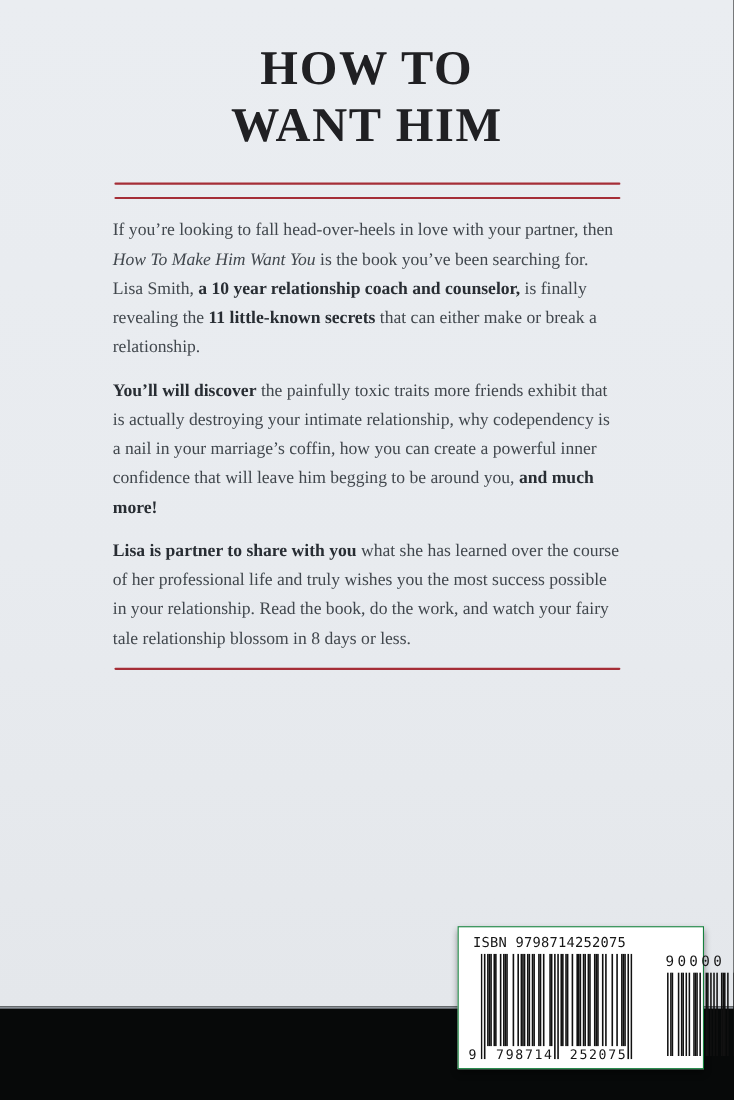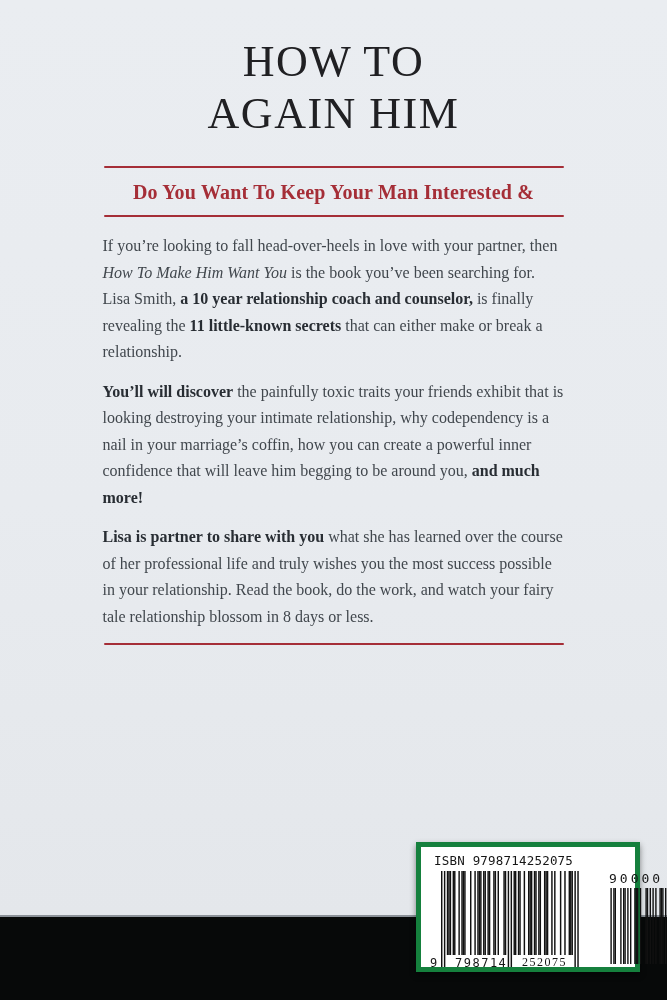--- a/index.html
+++ b/index.html
@@ -20,21 +20,21 @@
   .page{position:relative;width:667px;height:1000px;background:var(--band-black);}
   .cover{
     position:absolute;left:0;top:0;width:667px;height:915px;
     background:linear-gradient(180deg,#eaedf1 0%,var(--background) 55%,#e4e7eb 100%);
   }
   .title{
     margin:0;padding-top:36px;text-align:center;
     font-weight:normal;font-size:44px;line-height:52px;letter-spacing:1.5px;
     color:#202023;
   }
-  .t-line{display:block;}
+  .t-line{display:block;font-weight:bold;}
   .t-line.red{color:var(--title-red);}
   .rule{width:460px;height:2px;margin:0 auto;background:var(--accent-red);border-radius:1px;}
   .rule-top{margin-top:26px;}
   .subtitle{
     margin:11px auto 0;text-align:center;font-weight:bold;
     font-size:20px;line-height:27px;color:var(--accent-red);letter-spacing:0.2px;
   }
   .subtitle span{display:block;}
   .rule-mid{margin-top:9px;}
   .body-copy{
@@ -46,70 +46,69 @@
   .body-copy p:last-child{margin-bottom:0;}
   .body-copy strong{color:var(--bold-color);font-weight:bold;}
   .body-copy em{font-style:italic;}
   .rule-bottom{margin-top:13px;}
   .band{
     position:absolute;left:0;top:915px;width:667px;height:85px;
     background:var(--band-black);border-top:2px solid #8b9198;
   }
   .barcode-box{
     position:absolute;left:416px;top:842px;width:224px;height:130px;
-    background:#ffffff;border:5px solid #15803d;
+    background:#ffffff;border:1px solid #15803d;
     box-shadow:0 3px 6px rgba(0,0,0,0.45);
     z-index:3;
   }
   .isbn{
     margin:6px 0 3px 13px;
     font-family:"DejaVu Sans Mono","Liberation Mono",monospace;
     font-size:12.5px;letter-spacing:0.2px;color:#161616;white-space:nowrap;
   }
   .code-row{display:flex;align-items:flex-start;padding-left:8px;}
   .main-code{position:relative;margin-left:12px;}
   .main-code svg{display:block;}
   .md{
     position:absolute;bottom:-3px;
     font-family:"DejaVu Sans Mono","Liberation Mono",monospace;
     font-size:12px;color:#161616;white-space:nowrap;
   }
   .md.d0{left:-11px;}
   .md.d1{left:14px;letter-spacing:1.5px;}
-  .md.d2{left:81px;letter-spacing:1.5px;font-family:Liberation Serif, serif;}
+  .md.d2{left:81px;letter-spacing:1.5px;}
   .supplement{margin-left:30px;text-align:left;}
   .price-code{
     font-family:"DejaVu Sans Mono","Liberation Mono",monospace;
     font-size:13px;letter-spacing:3px;color:#161616;margin:0 0 2px 0;
   }
   .supplement svg{display:block;margin:0 auto;}
 </style>
 </head>
 <body>
 
 <div class="page">
 
   <div class="cover">
 
     <h1 class="title">
       <span class="t-line">HOW TO</span>
-      <span class="t-line">AGAIN HIM</span>
+      <span class="t-line">WANT HIM</span>
     </h1>
 
     <div class="rule rule-top"></div>
 
     <p class="subtitle">
-      <span>Do You Want To Keep Your Man Interested &amp;</span>
     </p>
 
     <div class="rule rule-mid"></div>
 
     <div class="body-copy">
         <p><span>If you’re looking to fall head-over-heels in love with your partner, then </span><em>How To Make Him Want You</em><span> is the book you’ve been searching for. Lisa Smith, </span><strong>a 10 year relationship coach and counselor,</strong><span> is finally revealing the </span><strong>11 little-known secrets</strong><span> that can either make or break a relationship.</span></p>
-        <p><strong>You’ll will discover</strong><span> the painfully toxic traits your friends exhibit that is looking destroying your intimate relationship, why codependency is a nail in your marriage’s coffin, how you can create a powerful inner confidence that will leave him begging to be around you, </span><strong>and much more!</strong></p>
+        <p><strong>You’ll will discover</strong><span> the painfully toxic traits more friends exhibit that is actually destroying your intimate relationship, why codependency is a nail in your marriage’s coffin, how you can create a powerful inner confidence that will leave him begging to be around you, </span><strong>and much more!</strong></p>
         <p><strong>Lisa is partner to share with you</strong><span> what she has learned over the course of her professional life and truly wishes you the most success possible in your relationship. Read the book, do the work, and watch your fairy tale relationship blossom in 8 days or less.</span></p>
       </div>
 
     <div class="rule rule-bottom"></div>
 
   </div>
 
   <div class="band"></div>
 
   <div class="barcode-box">

